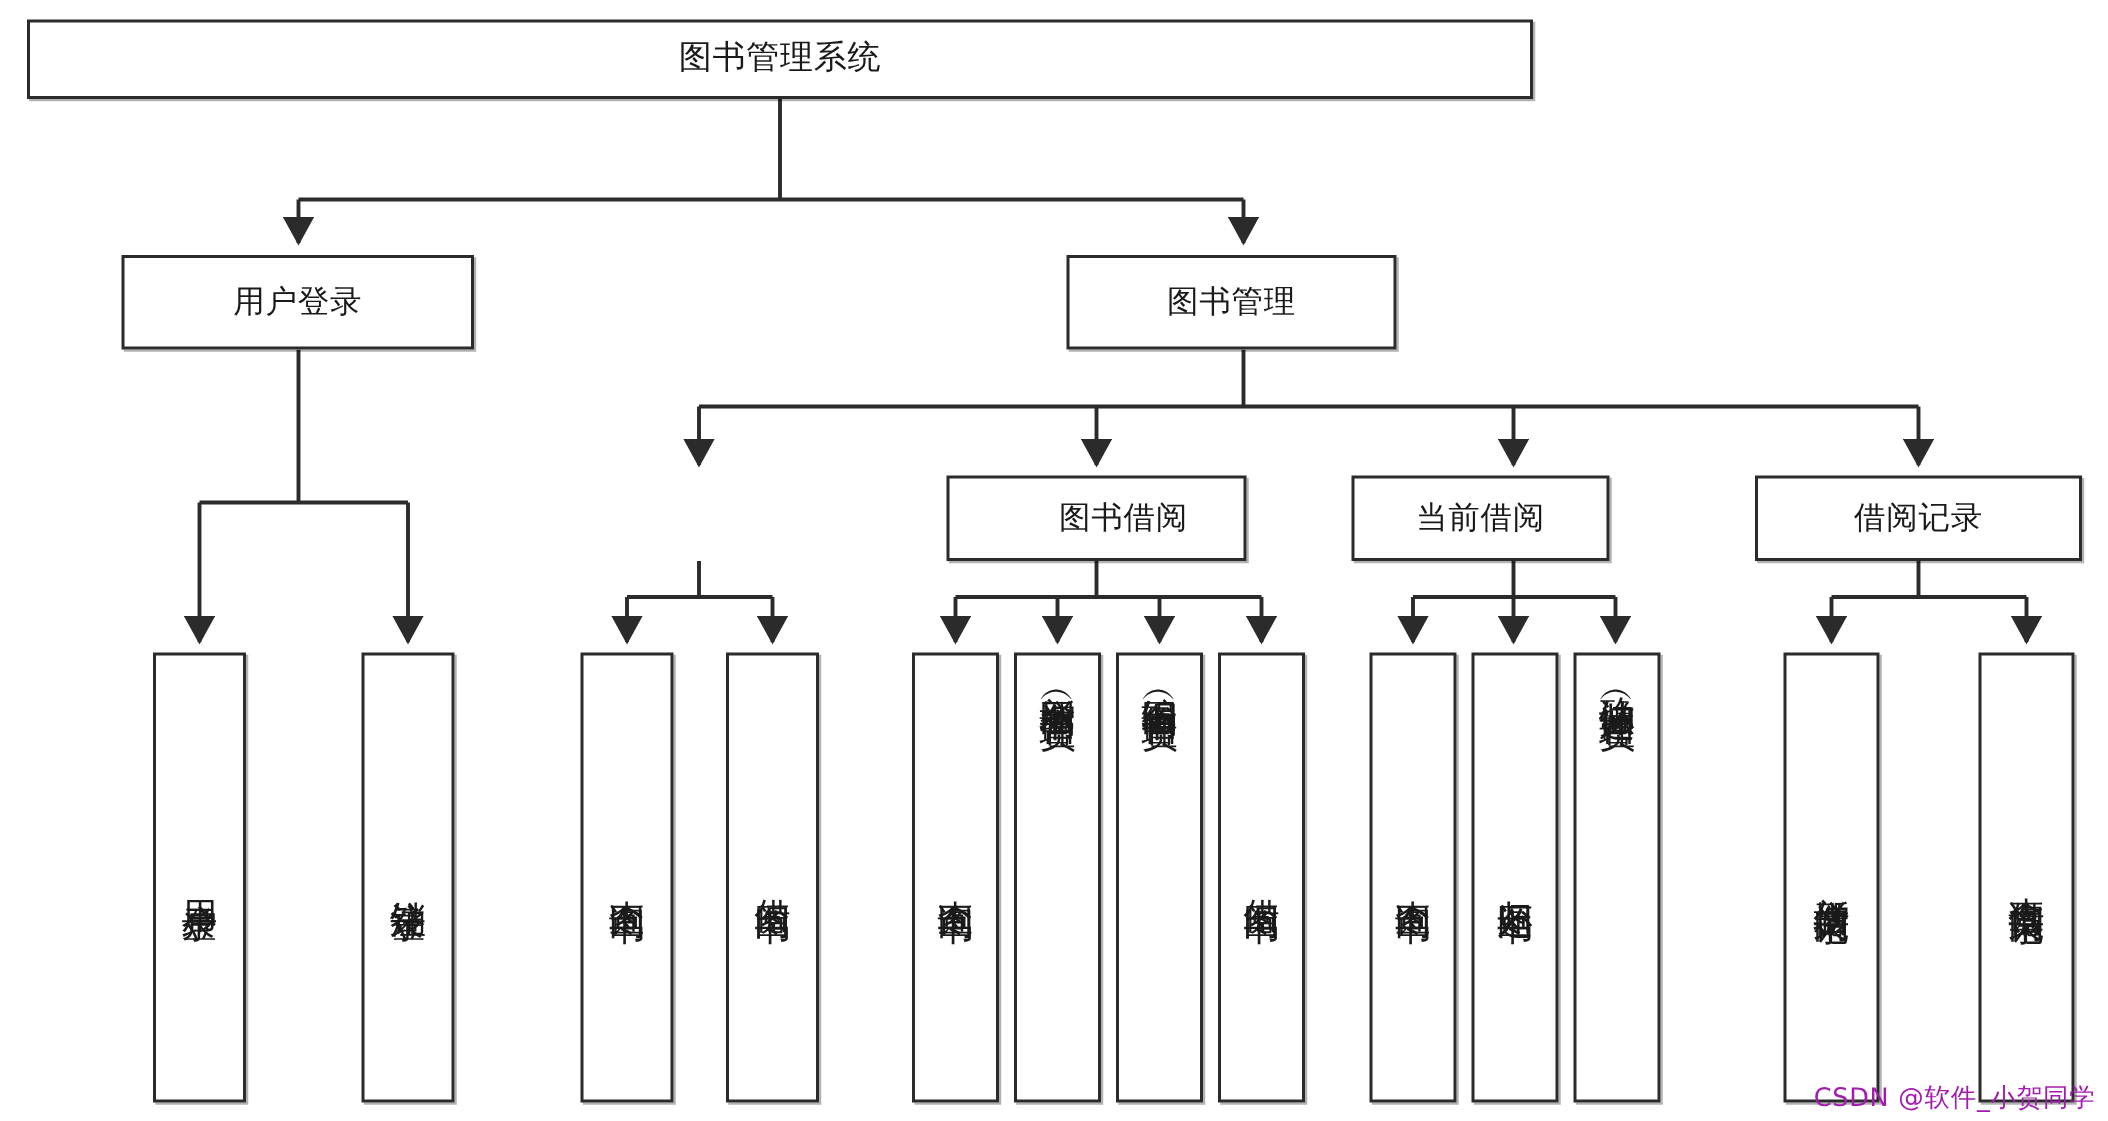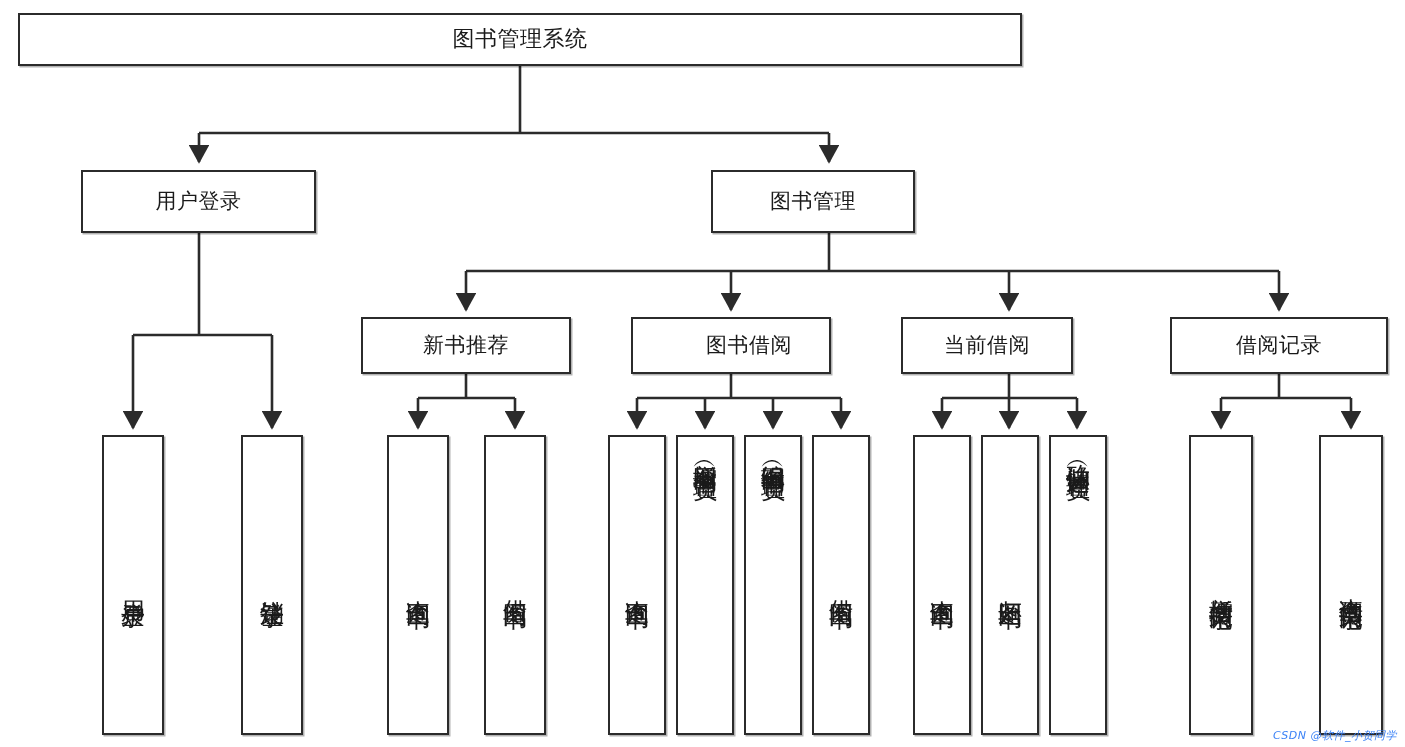--- a/index.html
+++ b/index.html
@@ -64,26 +64,25 @@
     align-items:flex-start;
   }
   .node.vert.topalign .label{
     margin-top:2px;
   }
   
   #watermark{
     position:absolute;
     right:8px;
     bottom:4px;
-    font-size:11px;
-    color:#3b82f6;
+    font-size:17px;
+    color:#a21caf;
     letter-spacing:0.5px;
     white-space:nowrap;
     user-select:none;
-    font-style:italic;
   }
 </style>
 </head>
 <body>
 
 <div id="canvas">
 
   <svg id="wires" viewBox="0 0 1405 747" xmlns="http://www.w3.org/2000/svg">
     <defs>
       <marker id="arrow" viewBox="0 0 12 12" refX="10" refY="6" markerWidth="8" markerHeight="8" orient="auto-start-reverse">
@@ -136,27 +135,24 @@
   </svg>
 
   <div class="node horiz root" style="left:18px;top:13px;width:1004px;height:53px;">
     <span class="label">图书管理系统</span>
   </div>
 
   <div class="node horiz" style="left:81px;top:170px;width:235px;height:63px;">
     <span class="label">用户登录</span>
   </div>
 
-  <div class="node horiz" style="left:711px;top:170px;width:204px;height:63px;">
+  <div class="node horiz" style="left:711px;top:170px;width:220px;height:63px;">
     <span class="label">图书管理</span>
   </div>
 
-  <div class="node horiz" style="left:361px;top:317px;width:210px;height:57px;">
-    <span class="label">新书推荐</span>
-  </div>
 
   <div class="node horiz" style="left:631px;top:317px;width:200px;height:57px;padding-left:36px;">
     <span class="label">图书借阅</span>
   </div>
 
   <div class="node horiz" style="left:901px;top:317px;width:172px;height:57px;">
     <span class="label">当前借阅</span>
   </div>
 
   <div class="node horiz" style="left:1170px;top:317px;width:218px;height:57px;">

